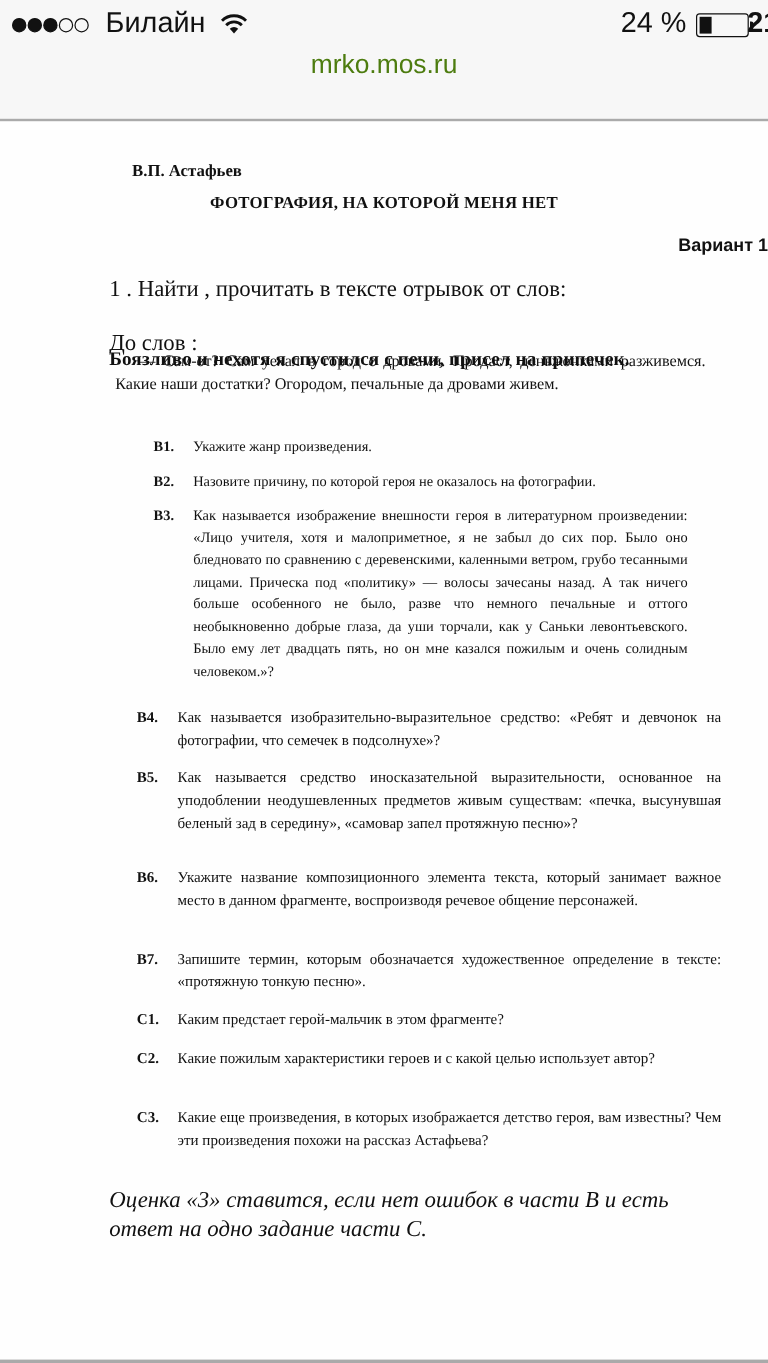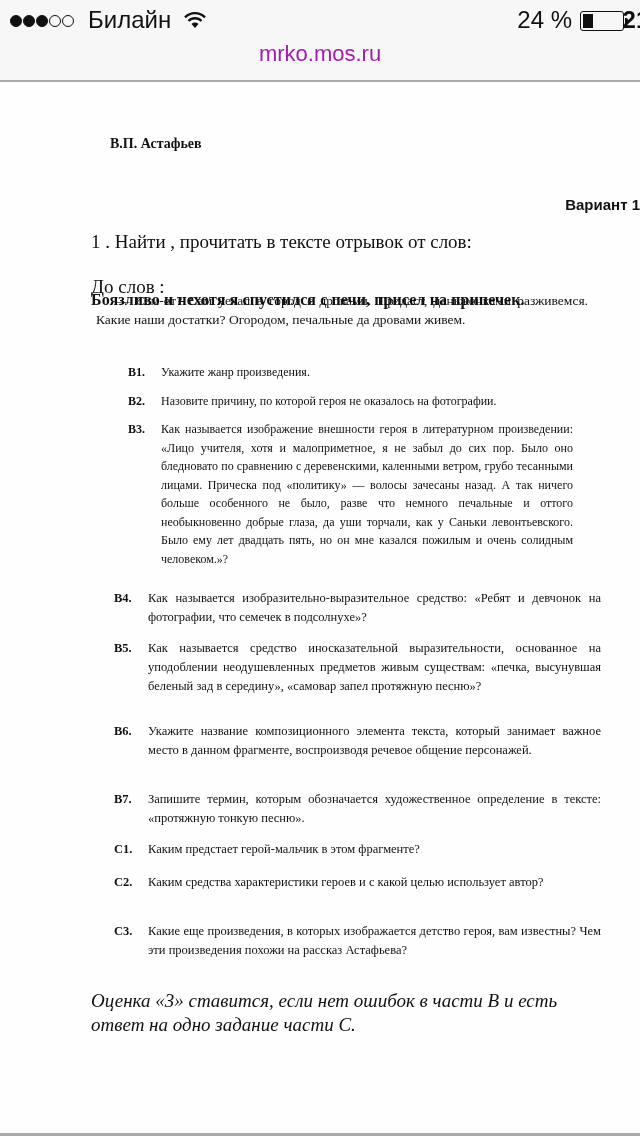--- a/index.html
+++ b/index.html
@@ -3,21 +3,21 @@
   <meta charset="utf-8">
   <style>
     * { margin: 0; padding: 0; box-sizing: border-box; }
     html, body {
       width: 640px; height: 1136px; overflow: hidden;
       background: #fefefe;
       font-family: "Liberation Sans", sans-serif;
       color: #111;
     }
     .topbar {
-      position: absolute; left: 0; top: 0; width: 640px; height: 82px;
+      position: absolute; left: 0; top: 0; width: 640px; height: 101px;
       background: #f7f7f7;
       border-bottom: 2px solid #aaaaaa;
     }
     .statusbar {
       position: absolute; left: 0; top: 0; width: 640px; height: 40px;
     }
     .signal {
       position: absolute; left: 10px; top: 8px; font-size: 18px; letter-spacing: -1px;
       line-height: 24px;
     }
@@ -44,21 +44,21 @@
     }
     .battery .fill {
       position: absolute; left: 3px; top: 3px; width: 10px; height: 14px; background: #111;
     }
     .battery .nub {
       position: absolute; left: 45px; top: 7px; width: 3px; height: 6px; background: #111;
       border-radius: 0 2px 2px 0;
     }
     .url {
       position: absolute; left: 0; top: 41px; width: 640px; text-align: center;
-      font-size: 22px; line-height: 26px; color: #a21caf;
+      font-size: 22px; line-height: 26px; color: #4d7c0f;
     }
 
     .doc { position: absolute; left: 0; top: 81px; width: 640px; height: 1052px; }
     .serif { font-family: "Liberation Serif", "DejaVu Serif", serif; }
     .author {
       position: absolute; left: 110px; top: 55px; font-size: 14px; font-weight: bold;
     }
     .title {
       position: absolute; left: 0; width: 640px; top: 81px; text-align: center;
       font-size: 14px; font-weight: bold; letter-spacing: 0.2px;
@@ -115,20 +115,21 @@
       <div class="shell"></div>
         <div class="fill"></div>
         <div class="nub"></div>
     </div>
   </div>
   <div class="url">mrko.mos.ru</div>
 </div>
 
 <div class="doc serif">
   <div class="author">В.П. Астафьев</div>
+  <div class="title">ФОТОГРАФИЯ, НА КОТОРОЙ МЕНЯ НЕТ</div>
   <div class="variant">Вариант 1</div>
 
   <div class="task1">
     <div class="line1">1 . Найти ,  прочитать в тексте отрывок  от слов:</div>
     <div class="line2">Боязливо и нехотя я спустился с печи, присел на припечек.</div>
   </div>
   <div class="until">До слов :</div>
   <div class="quote">— Сам-от? Сам уехал в город с дровами. Продаст, деньжонками разживемся. Какие наши достатки? Огородом, печальные да дровами живем.</div>
 
   <div class="q grp1" style="left:128px; top:282px; width:460px;">
@@ -159,21 +160,21 @@
   <div class="q grp2" style="left:114px; top:709px; width:490px;">
     <span class="qid">В7.</span>
     <span class="qtext">Запишите термин, которым обозначается художественное определение в тексте: «протяжную тонкую песню».</span>
   </div>
   <div class="q grp2" style="left:114px; top:759px; width:490px;">
     <span class="qid">С1.</span>
     <span class="qtext">Каким предстает герой-мальчик в этом фрагменте?</span>
   </div>
   <div class="q grp2" style="left:114px; top:792px; width:490px;">
     <span class="qid">С2.</span>
-    <span class="qtext">Каким средства характеристики героев и с какой целью использует автор?</span>
+    <span class="qtext">Какие пожилым характеристики героев и с какой целью использует автор?</span>
   </div>
   <div class="q grp2" style="left:114px; top:841px; width:490px;">
     <span class="qid">С3.</span>
     <span class="qtext">Какие еще произведения, в которых изображается детство героя, вам известны? Чем эти произведения похожи на рассказ Астафьева?</span>
   </div>
 
   <div class="grade">Оценка «3» ставится,  если  нет ошибок в части В и есть ответ на одно задание части С.</div>
 </div>
 
 <div class="bottom-line"></div>

